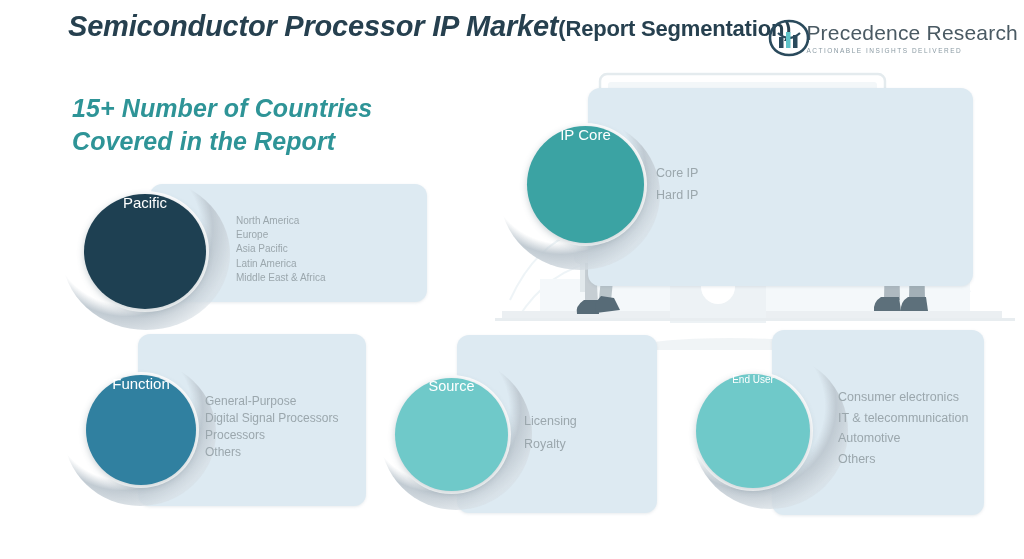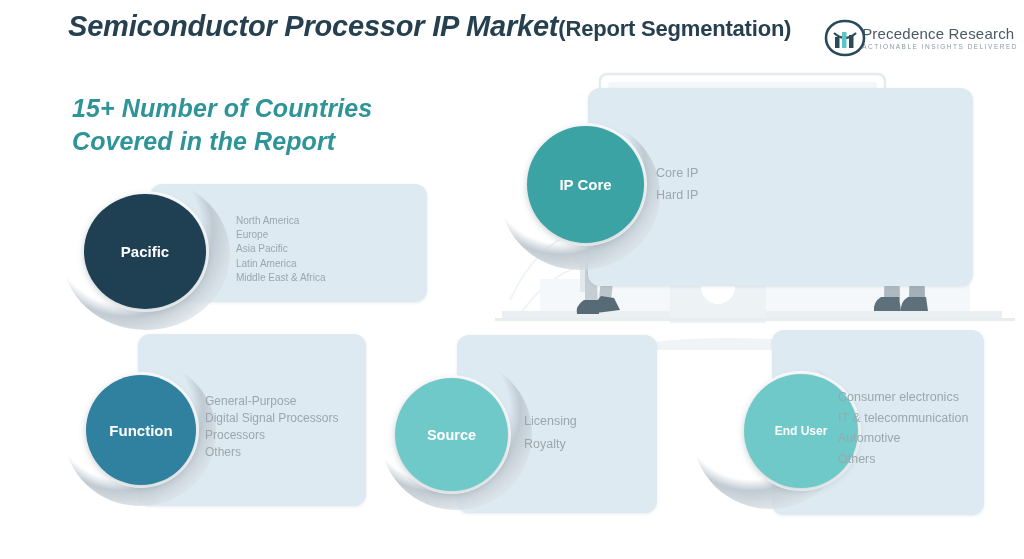--- a/index.html
+++ b/index.html
@@ -69,21 +69,21 @@
     height: 38px;
     margin-right: 2px;
   }
   #logo-textblock {
     display: flex;
     flex-direction: column;
     justify-content: center;
     margin-left: -6px;
   }
   #logo-name {
-    font-size: 15px;
+    font-size: 21px;
     color: #4a5a63;
     line-height: 1.05;
     letter-spacing: 0.2px;
   }
   #logo-tag {
     font-size: 6.5px;
     color: #8a9aa3;
     letter-spacing: 1.5px;
     margin-top: 2px;
     text-transform: uppercase;
@@ -121,24 +121,23 @@
         rgba(255,255,255,0) 52%,
         rgba(190,200,208,0.95) 60%,
         rgba(214,222,228,0.75) 74%,
         rgba(255,255,255,0) 86%);
     filter: blur(0.4px);
   }
   .seg-circle {
     position: absolute;
     border-radius: 50%;
     display: flex;
-    align-items: center;
     justify-content: center;
     color: #ffffff;
-    font-weight: bold;
+    font-weight: normal;
     box-shadow: 0 2px 7px rgba(70,95,110,0.30),
                 0 0 0 3px rgba(255,255,255,0.95);
   }
   .seg-list {
     position: absolute;
     color: #9ba7ad;
     line-height: 1.42;
   }
   .seg-list div { white-space: nowrap; }
 </style>
@@ -266,21 +265,21 @@
     </div>
     <div class="seg-list" style="left:484px; top:410px; font-size:12.5px; line-height:1.8;">
       <div>Licensing</div>
       <div>Royalty</div>
     </div>
   </div>
 
   <div class="segment">
     <div class="seg-card" style="left:732px; top:330px; width:212px; height:185px;"></div>
     <div class="seg-ring" style="left:652px; top:353px; width:156px; height:156px;"></div>
-    <div class="seg-circle" style="left:704px; top:374px; width:114px; height:114px; background:#6fc9c9; font-size:12px;">
+    <div class="seg-circle" style="left:656px; top:374px; width:114px; height:114px; background:#6fc9c9; font-size:10px;">
       <span>End User</span>
     </div>
     <div class="seg-list" style="left:798px; top:387px; font-size:12.5px; line-height:1.65;">
       <div>Consumer electronics</div>
       <div>IT &amp; telecommunication</div>
       <div>Automotive</div>
       <div>Others</div>
     </div>
   </div>
 

